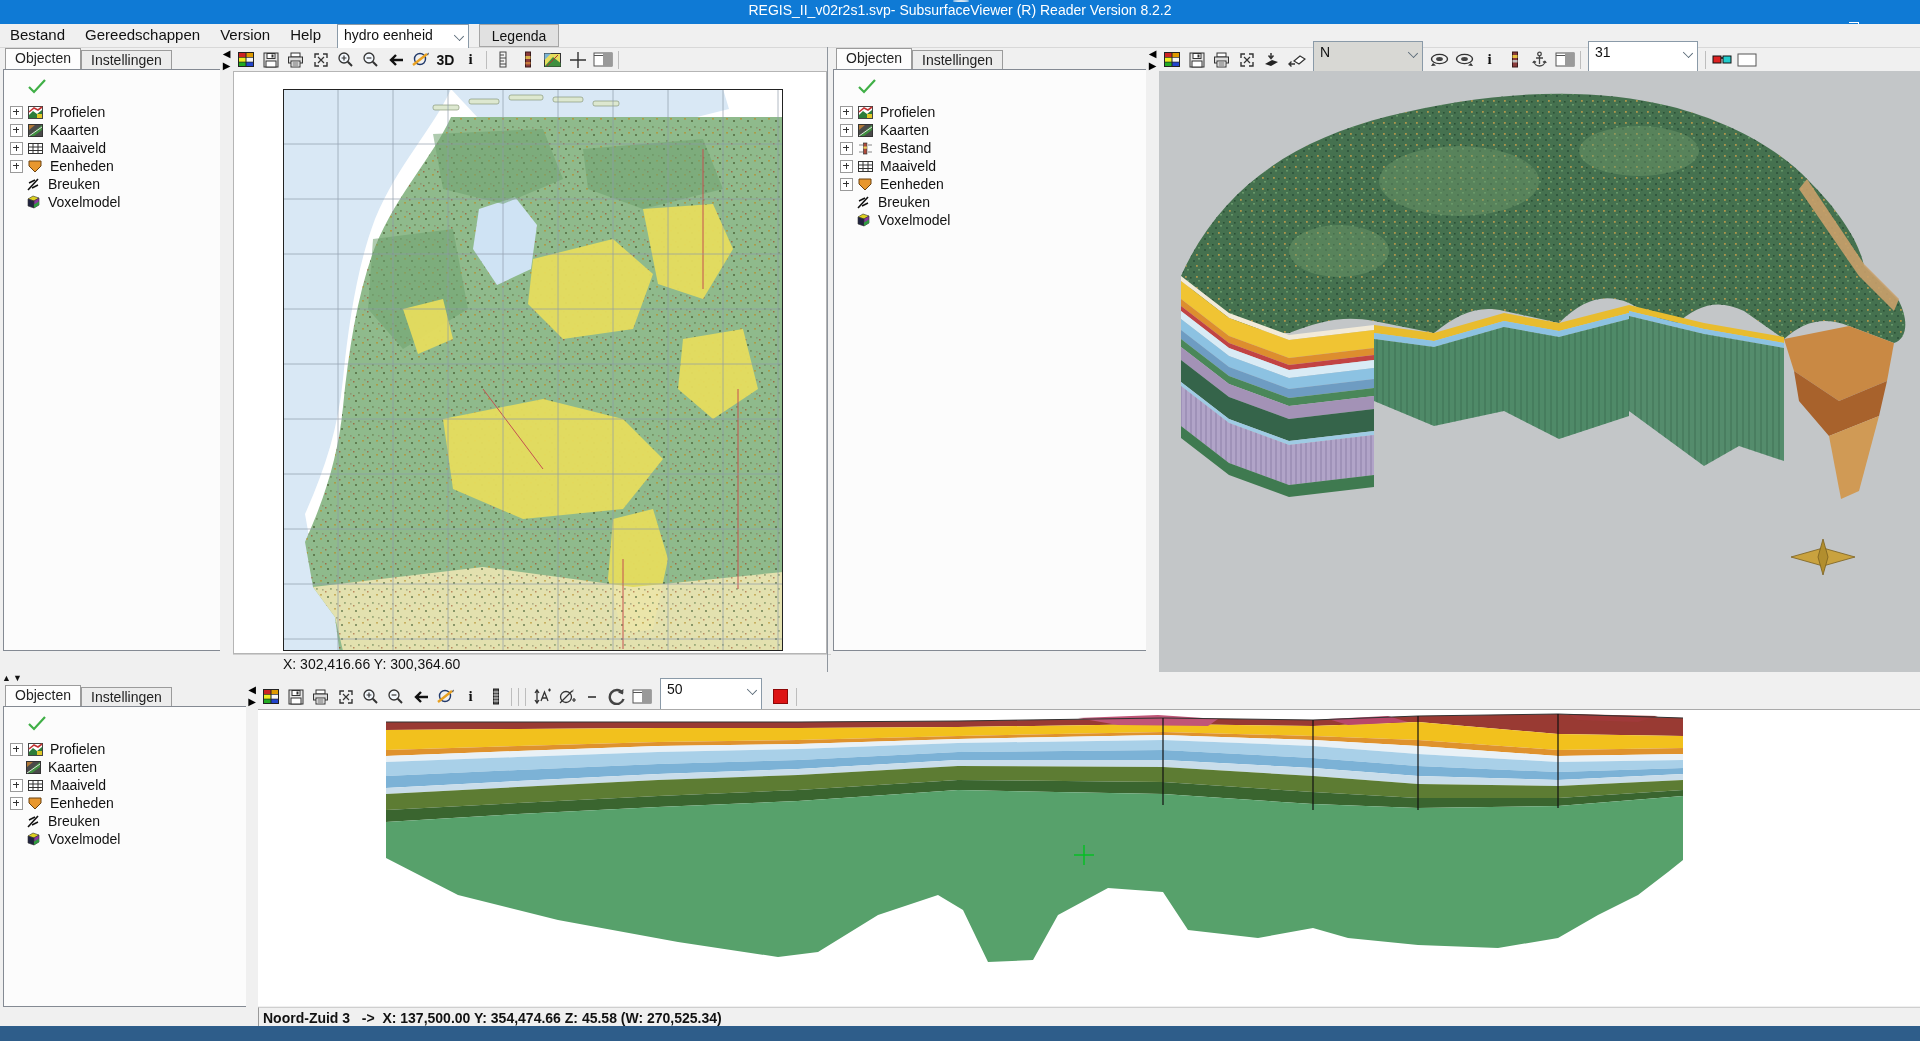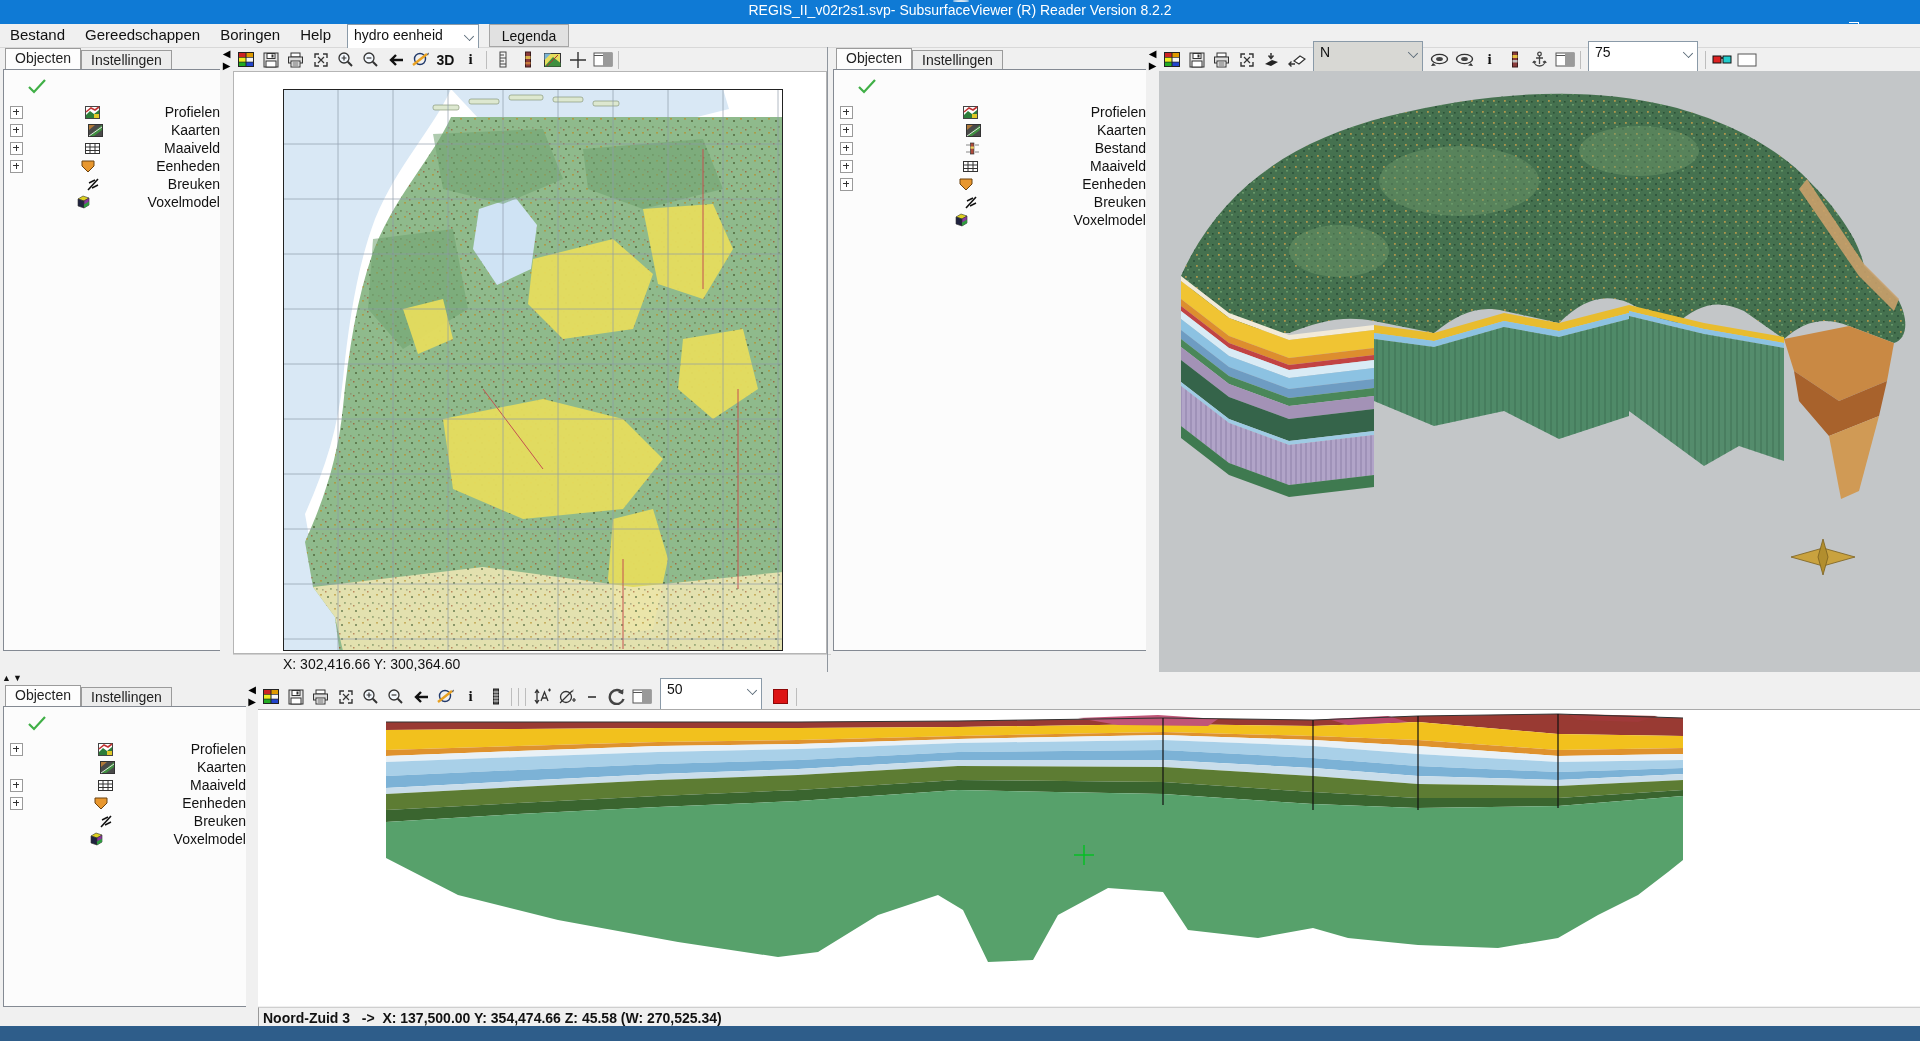--- a/index.html
+++ b/index.html
@@ -26,21 +26,21 @@
   .combo .arr{position:absolute;right:5px;top:7px;width:7px;height:7px;border-right:1.6px solid #5a6a78;border-bottom:1.6px solid #5a6a78;transform:rotate(45deg) scale(1,.8);}
   .menubar .combo{width:104px;margin-left:6px;}
   .btn-legenda{margin-left:10px;width:78px;height:21px;background:#e1e1e1;border:1px solid #a5a5a5;
     display:flex;align-items:center;justify-content:center;font-size:14px;}
   
   .tabs{position:absolute;display:flex;font-size:14px;}
   .tab{height:18px;padding:1px 9px 0 9px;border:1px solid #9b9b9b;border-bottom:none;background:#ececec;color:#222;}
   .tab.active{background:#fdfdfd;height:20px;margin-top:-2px;}
   .treebox{position:absolute;background:#fcfcfc;border:1px solid #848a93;overflow:hidden;}
   .tcheck{margin:8px 0 4px 22px;}
-  .trow{display:flex;align-items:center;height:18px;padding-left:6px;justify-content:space-between;}
+  .trow{display:flex;align-items:center;height:18px;padding-left:6px;}
   .exp{width:11px;height:11px;border:1px solid #9a9a9a;background:#fff;position:relative;margin-right:5px;flex:none;}
   .exp:before{content:"";position:absolute;left:2px;top:4.5px;width:6px;height:1.4px;background:#333;}
   .exp:after{content:"";position:absolute;left:4.5px;top:2px;width:1.4px;height:6px;background:#333;}
   .noexp{width:16px;flex:none;}
   .ticon{width:17px;height:14px;margin-right:5px;flex:none;display:flex;align-items:center;}
   .tlabel{font-size:14px;white-space:nowrap;}
   .vdivider{position:absolute;background:#f0f0f0;}
   .divarrow{font-size:10px;line-height:12px;text-align:center;color:#000;cursor:pointer;}
   .toolbar{position:absolute;display:flex;align-items:center;background:#f0f0f0;}
   .tb{width:25px;height:22px;display:flex;align-items:center;justify-content:center;flex:none;}
@@ -75,21 +75,21 @@
         </div>
       <div class="winbtn">
           <div class="glyph-close">✕</div>
         </div>
     </div>
   </div>
 
   <div class="menubar">
     <div class="menu-item">Bestand</div>
     <div class="menu-item">Gereedschappen</div>
-    <div class="menu-item">Boringen</div>
+    <div class="menu-item">Version</div>
     <div class="menu-item">Help</div>
     <div class="combo">
       <span>hydro eenheid</span>
       <span class="arr"></span>
     </div>
     <div class="btn-legenda">Legenda</div>
   </div>
 
   <div class="tabs" style="left:5px;top:50px;">
     <div class="tab active">Objecten</div>
@@ -518,21 +518,21 @@
       </div>
     <div class="tb">
         <svg width="20" height="15">
           <rect x="1" y="1" width="18" height="13" fill="#fff" stroke="#555"></rect>
           <rect x="10" y="1" width="9" height="13" fill="#9a9a9a"></rect>
           <path d="M1,3.5 H10" stroke="#555"></path>
         </svg>
       </div>
     <div class="tb-sep"></div>
     <div class="combo" style="width:82px;margin:0 4px;">
-      <span>75</span>
+      <span>31</span>
       <span class="arr"></span>
     </div>
     <div class="tb-sep"></div>
     <div class="tb">
         <svg width="20" height="12">
           <rect x="1" y="2" width="8" height="7" fill="#dd2222" stroke="#111"></rect>
           <rect x="11" y="2" width="8" height="7" fill="#22cccc" stroke="#111"></rect>
           <path d="M9,4 H11" stroke="#111" stroke-width="1.6"></path>
         </svg>
       </div>

